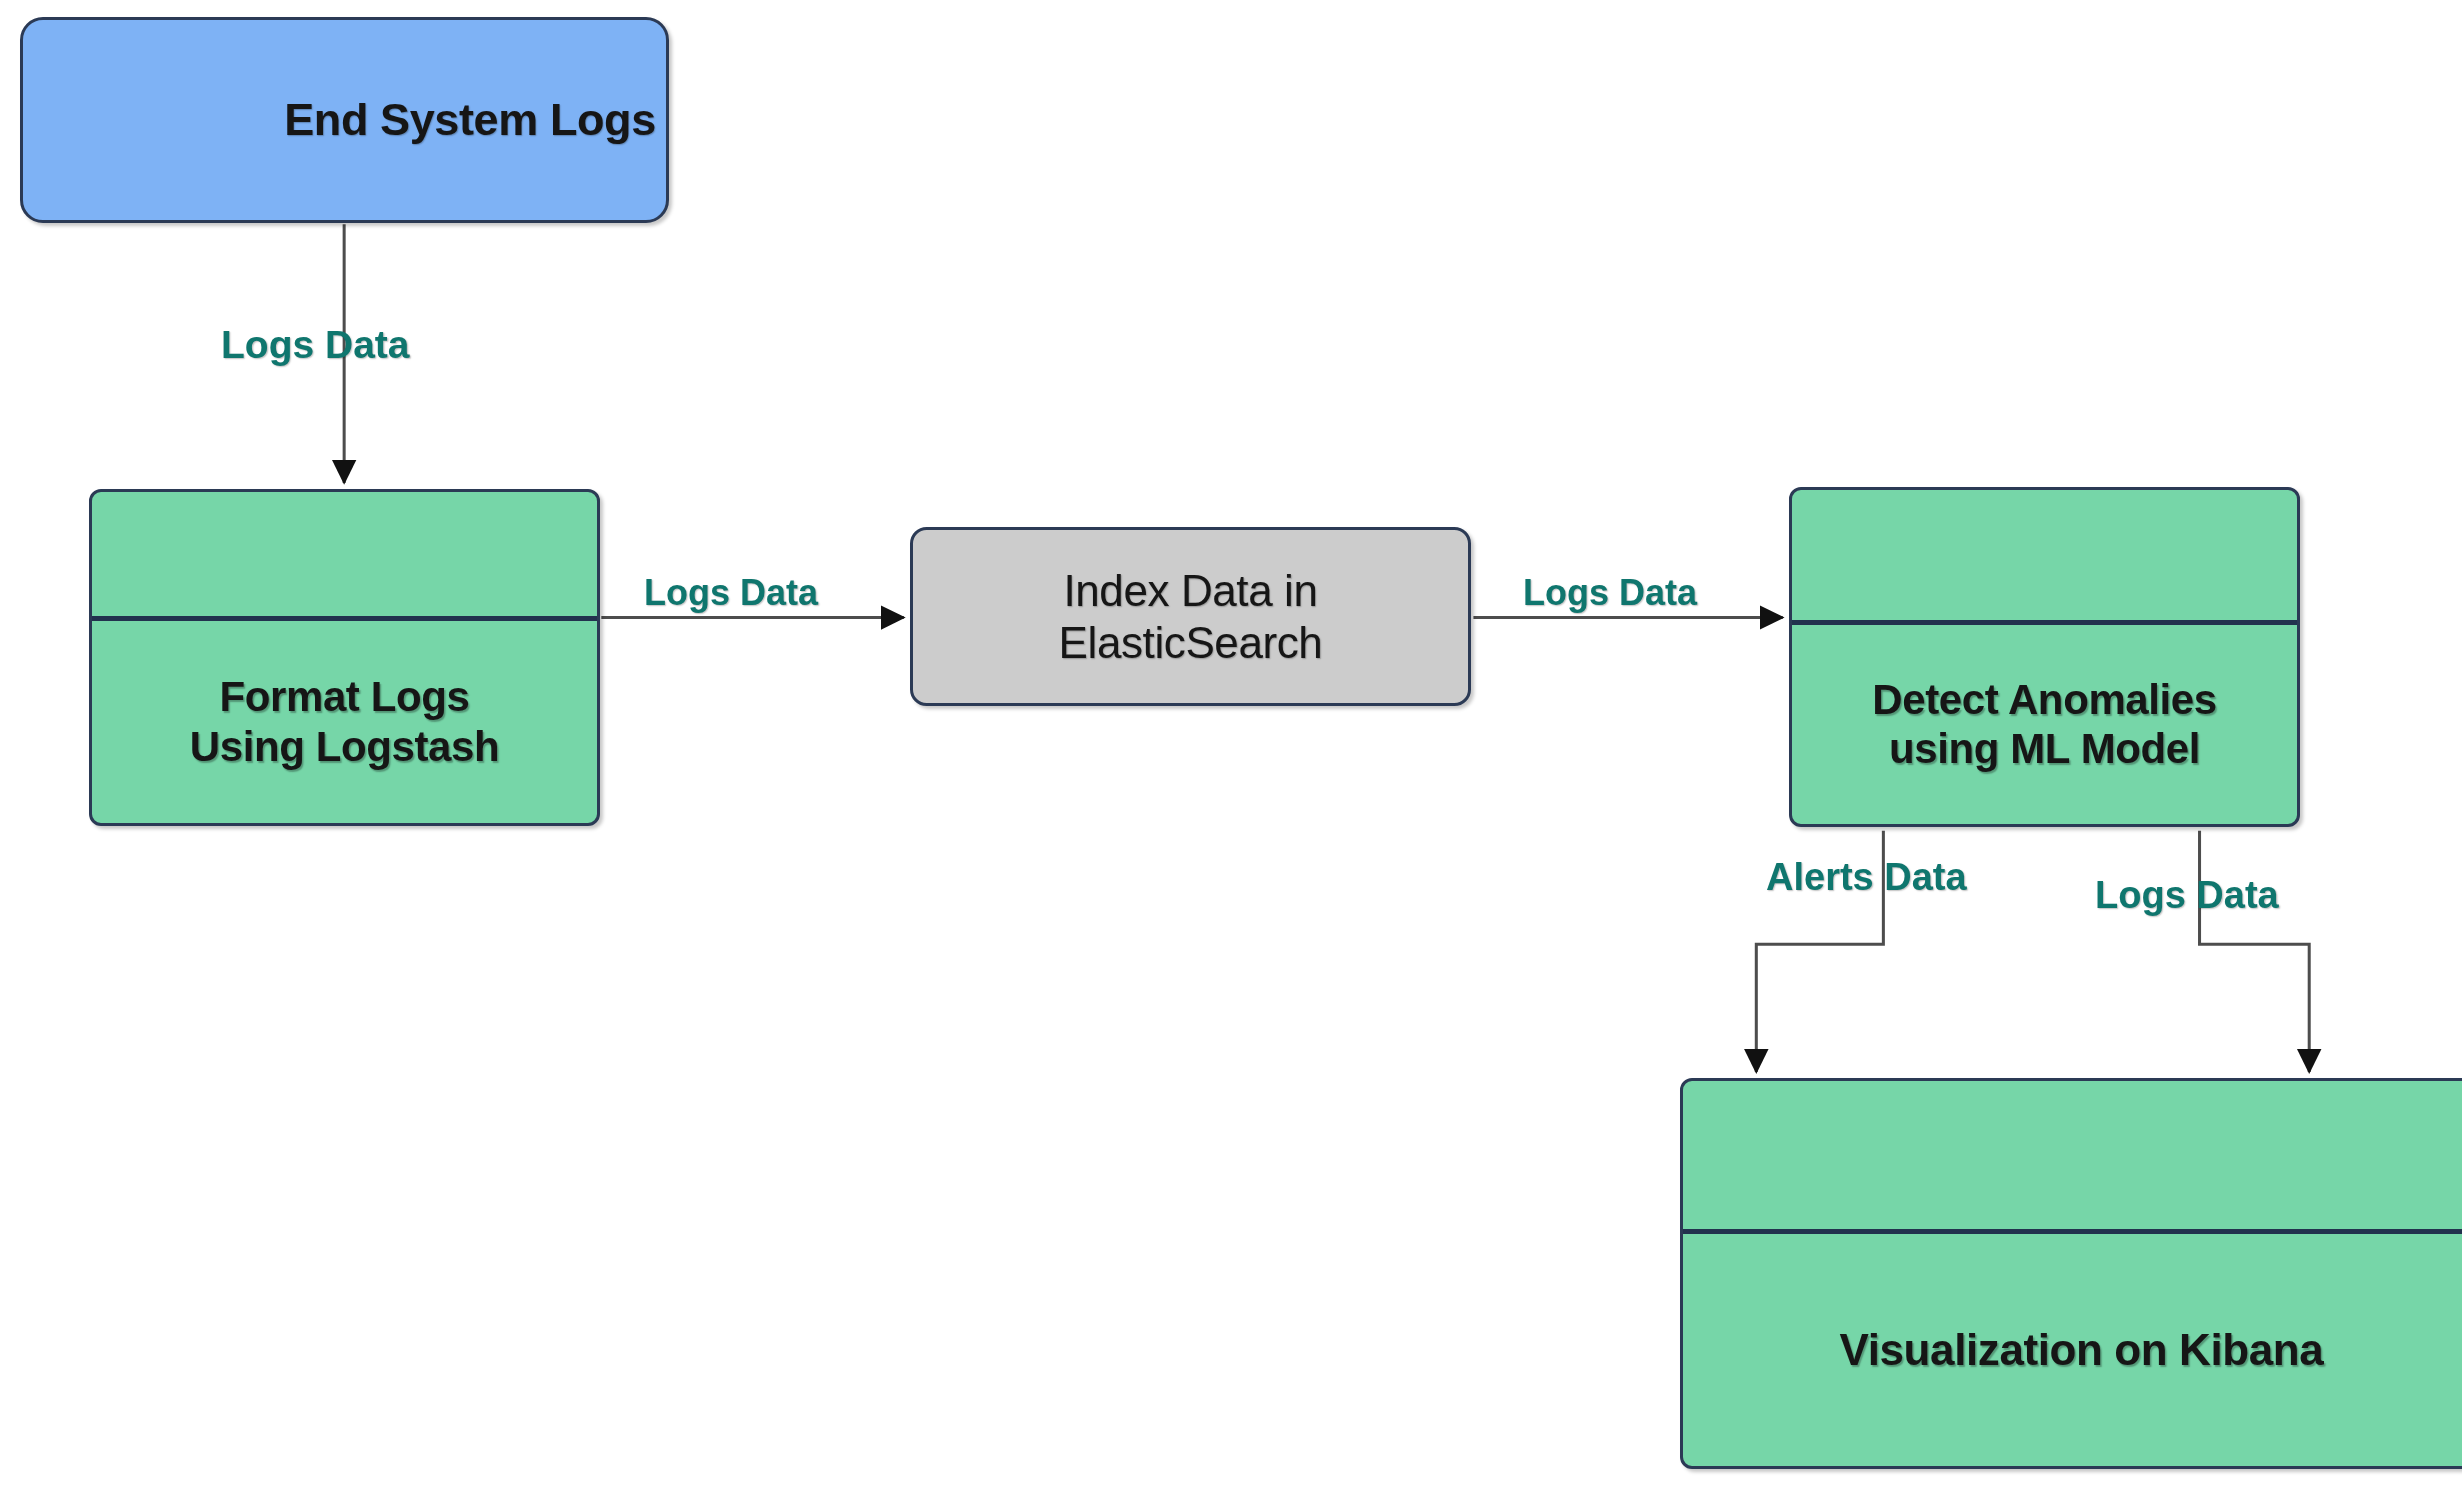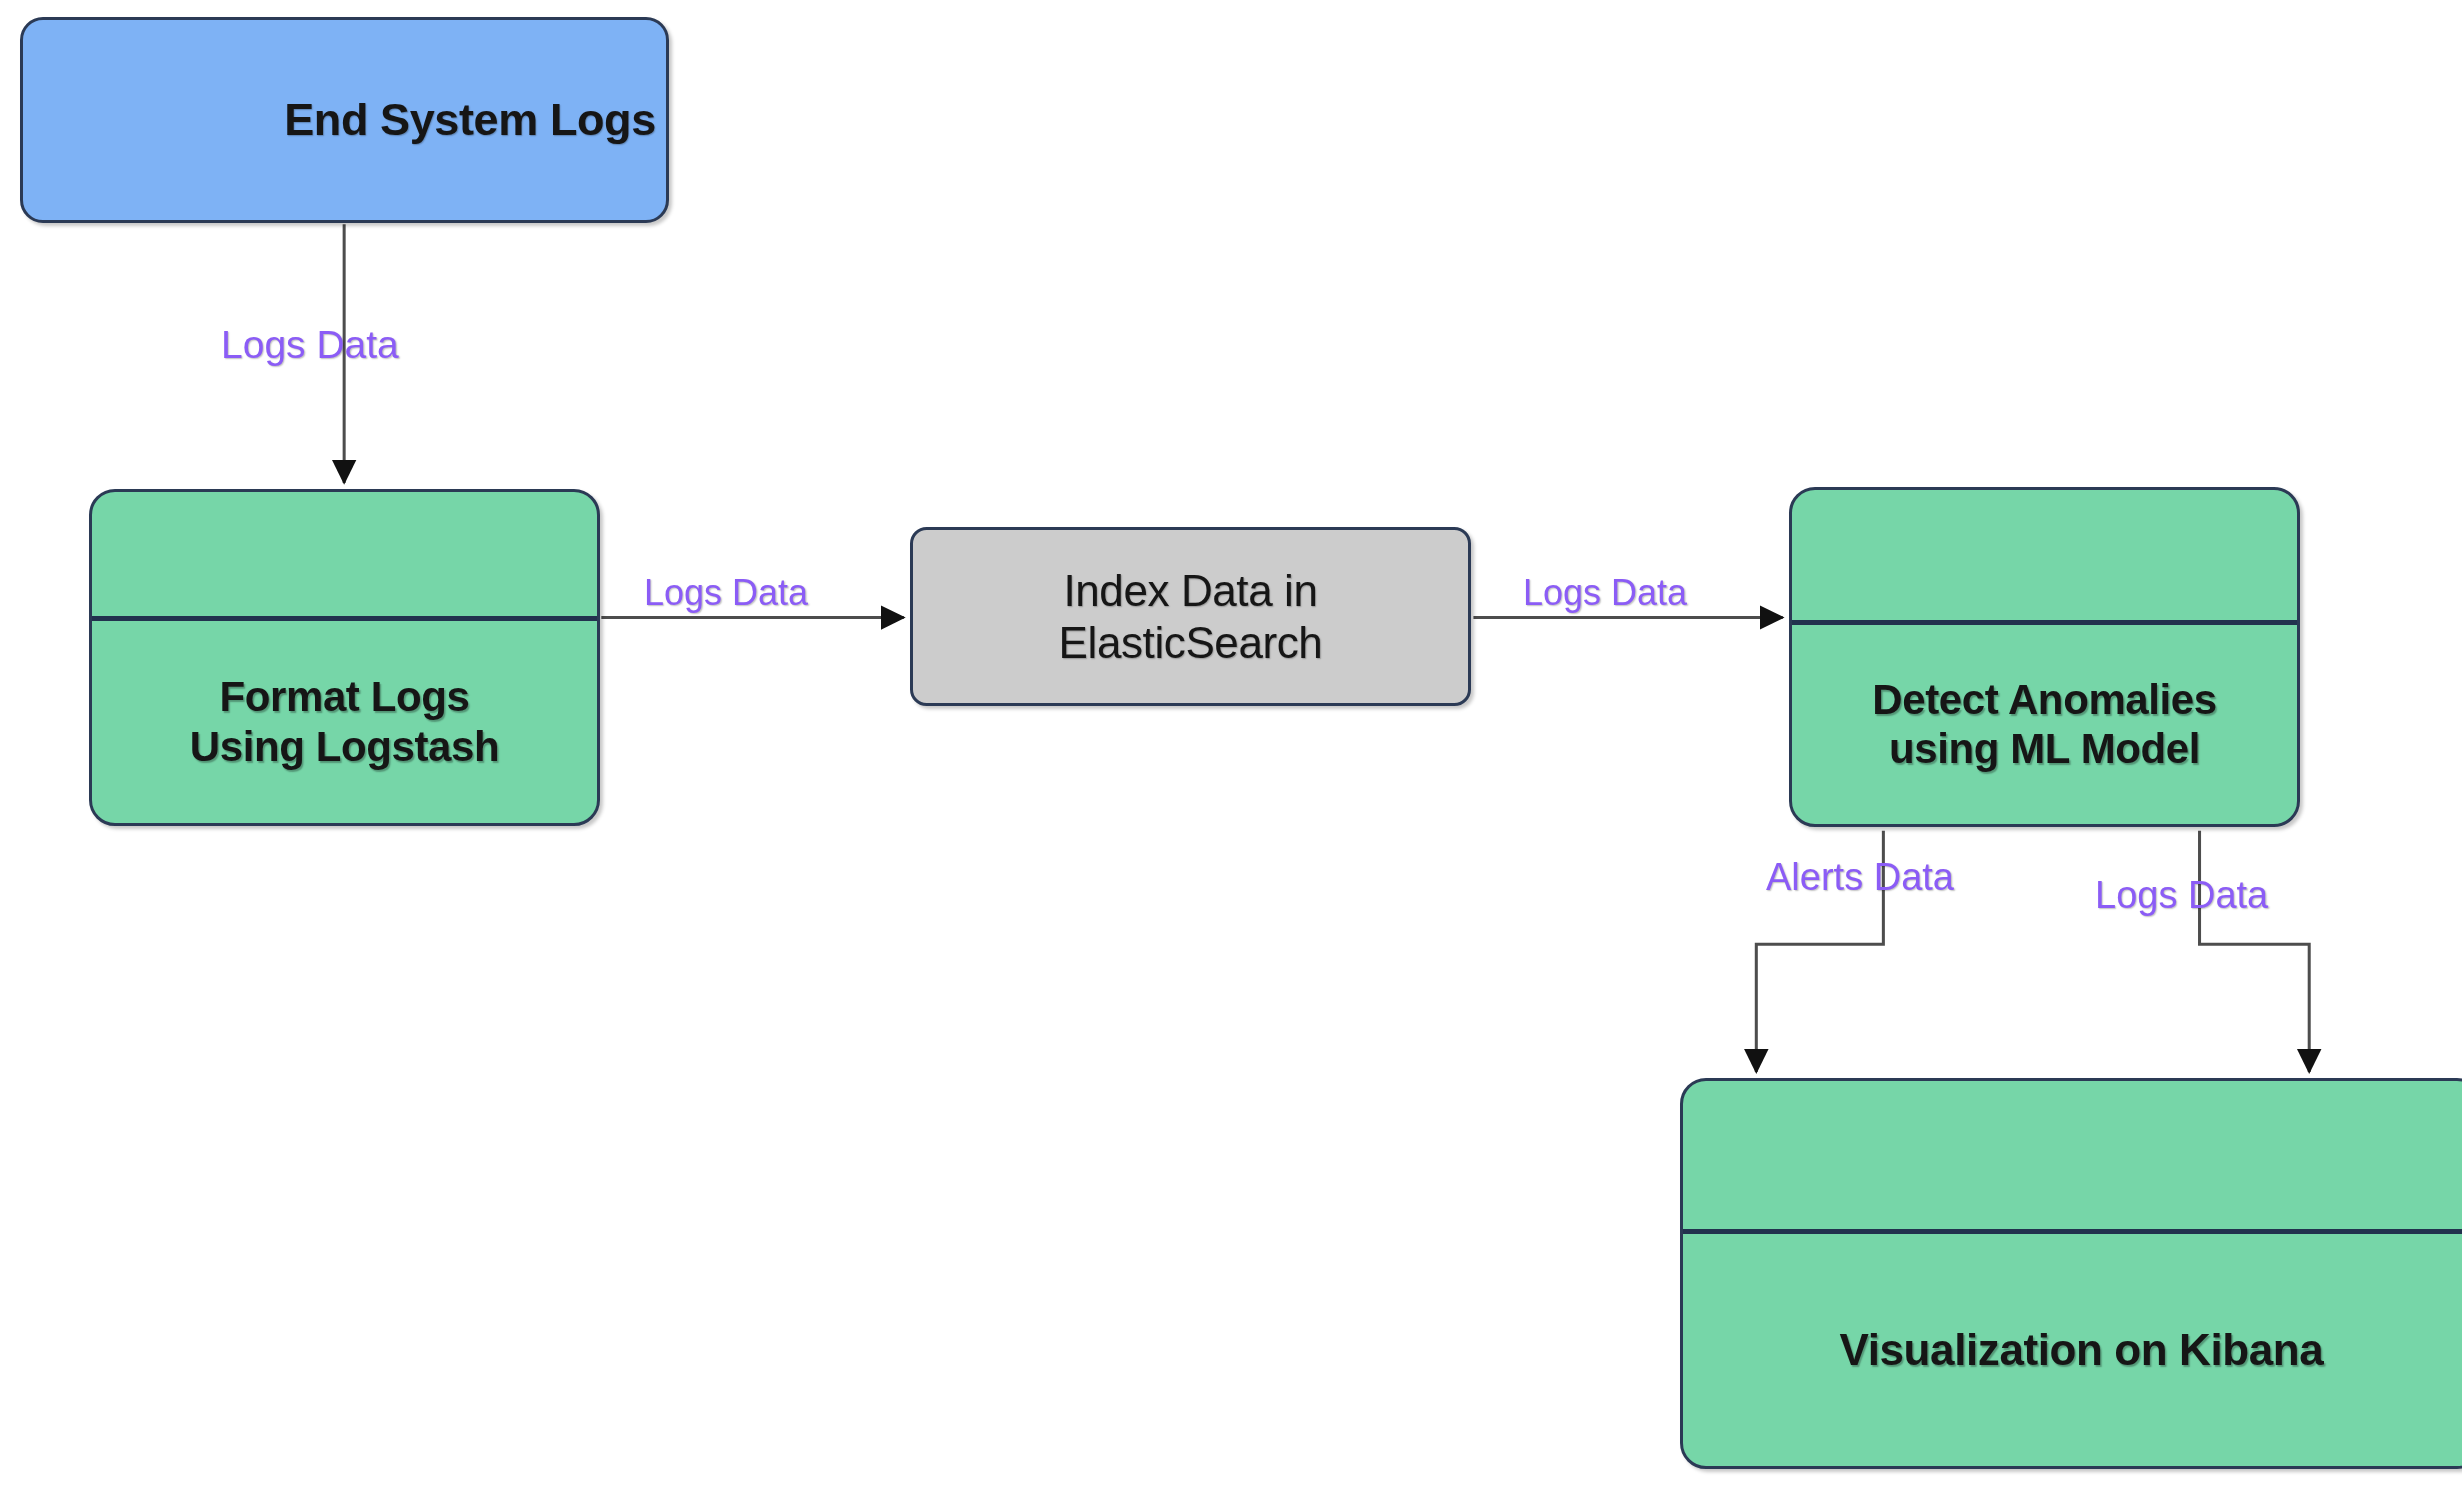--- a/index.html
+++ b/index.html
@@ -23,21 +23,21 @@
     left: 0;
     top: 0;
     width: 2462px;
     height: 1493px;
     pointer-events: none;
   }
   .node {
     position: absolute;
     box-sizing: border-box;
     border: 3.8px solid #2b3a55;
-    border-radius: 26px;
+    border-radius: 12px;
     display: flex;
     flex-direction: column;
     overflow: hidden;
     box-shadow: 3px 3px 3.8px rgba(0,0,0,0.22);
   }
   .node .upper {
     flex: 0 0 auto;
   }
   .node .divider {
     flex: 0 0 auto;
@@ -66,22 +66,22 @@
     justify-content: center;
     border-radius: 16.6px;
   }
   .node.plain .node-label {
     font-weight: normal;
     text-shadow: 0.8px 0.8px 1.5px rgba(0,0,0,0.28);
   }
 
   .edge-label {
     position: absolute;
-    color: #8b5cf6;
-    font-weight: normal;
+    color: #0f766e;
+    font-weight: bold;
     white-space: nowrap;
     text-shadow: 1.1px 1.1px 1.5px rgba(0,0,0,0.25);
     line-height: 1;
   }
 </style>
 </head>
 <body>
 
 <div id="canvas">
 

